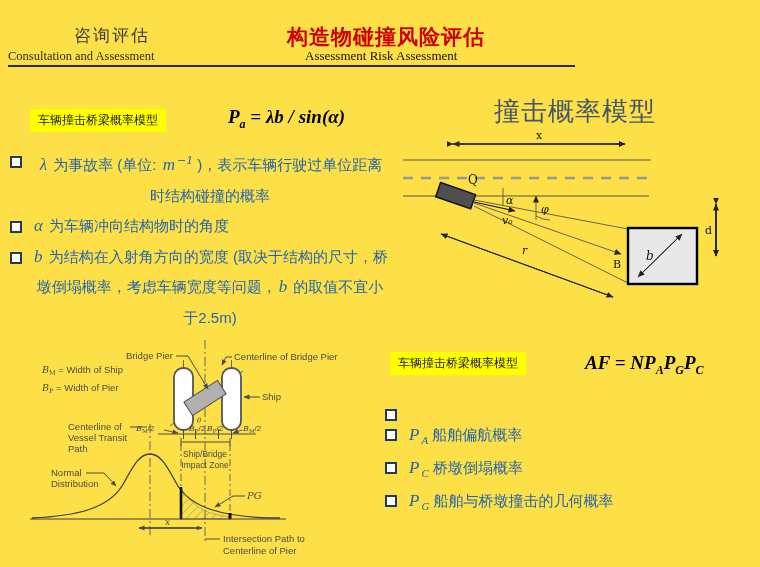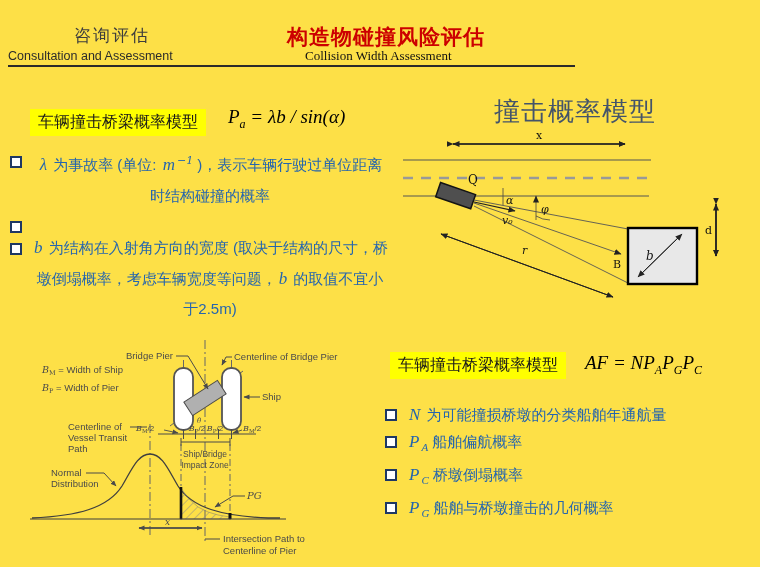--- a/index.html
+++ b/index.html
@@ -1,35 +1,35 @@
 <!DOCTYPE html>
 <html><head>
 <meta charset="utf-8">
 <style>
   html,body{margin:0;padding:0;background:#fff;}
   #slide{position:relative;width:760px;height:567px;background:#fde047;overflow:hidden;
          font-family:"Liberation Sans","DejaVu Sans",sans-serif;}
 
   
   .h-left-title{position:absolute;left:74px;top:24px;font-size:17px;color:#3d3d3d;letter-spacing:2px;}
-  .h-left-sub{position:absolute;left:8px;top:49px;font-family:Liberation Sans, sans-serif;
+  .h-left-sub{position:absolute;left:8px;top:49px;font-family:Liberation Serif, serif;
               font-size:12.5px;color:#2b2b2b;}
   .h-center-title{position:absolute;left:287px;top:23px;font-size:21px;font-weight:bold;color:#cc0000;letter-spacing:1px;}
   .h-center-sub{position:absolute;left:305px;top:48px;font-family:"Liberation Serif","DejaVu Serif",serif;
                 font-size:13px;color:#111;}
   .h-rule{position:absolute;left:8px;top:65px;width:567px;height:0;border-top:2px solid #2a2a2a;}
 
   
-  .tag{position:absolute;background:#ffff00;color:#1a1a1a;font-size:16px;padding:3px 8px;white-space:nowrap;}
+  .tag{position:absolute;background:#ffff00;color:#1a1a1a;font-size:12px;padding:3px 8px;white-space:nowrap;}
   .tag-left{left:30px;top:109px;}
   .tag-right{left:390px;top:352px;}
 
   
   .formula{position:absolute;font-family:"Liberation Serif","DejaVu Serif",serif;font-style:italic;
-           color:#000;font-size:19px;white-space:nowrap;}
+           color:#000;font-size:19px;white-space:nowrap;font-weight:bold;}
   .formula sub{font-size:12px;}
   .f-left{left:228px;top:106px;}
   .f-right{left:585px;top:352px;}
 
   
   .blist{position:absolute;}
   .blist-left{left:10px;top:146px;width:378px;}
   .blist-right{left:385px;top:401px;width:372px;}
   .bitem{display:flex;text-align:center;}
   .bsq{flex:none;width:8px;height:8px;border:2.5px solid #1f3864;background:#fff;margin-right:10px;}
@@ -53,33 +53,34 @@
   .ser{font-family:"DejaVu Serif","Liberation Serif",serif;}
 </style>
 </head>
 <body>
 
 <div id="slide">
 
   <div class="h-left-title">咨询评估</div>
   <div class="h-left-sub">Consultation and Assessment</div>
   <div class="h-center-title">构造物碰撞风险评估</div>
-  <div class="h-center-sub">Collision Width Assessment</div>
+  <div class="h-center-sub">Assessment Risk Assessment</div>
   <div class="h-rule"></div>
 
   <div class="tag tag-left">车辆撞击桥梁概率模型</div>
   <div class="formula f-left"><span>P</span><sub>a</sub><span> = λb / sin(α)</span></div>
 
   <div class="blist blist-left">
     <div class="bitem">
       <span class="bsq"></span>
       <div class="btext"><span class="mi">λ</span><span> 为事故率 (单位: </span><span class="mi">m</span><sup>−1</sup><span> )，表示车辆行驶过单位距离时结构碰撞的概率</span></div>
     </div>
     <div class="bitem">
       <span class="bsq"></span>
+      <div class="btext"><span class="mi">α</span><span> 为车辆冲向结构物时的角度</span></div>
     </div>
     <div class="bitem">
       <span class="bsq"></span>
       <div class="btext"><span class="mi">b</span><span> 为结构在入射角方向的宽度 (取决于结构的尺寸，桥墩倒塌概率，考虑车辆宽度等问题，</span><span class="mi">b</span><span> 的取值不宜小于2.5m)</span></div>
     </div>
   </div>
 
   <div class="d-title">撞击概率模型</div>
 
   <svg class="svgbox" style="left:395px;top:130px;" width="365" height="185" viewBox="0 0 365 185">
@@ -214,21 +215,20 @@
     <text x="205" y="204" font-size="9.5" fill="#4a4a4a">Intersection Path to</text>
     <text x="205" y="216" font-size="9.5" fill="#4a4a4a">Centerline of Pier</text>
   </svg>
 
   <div class="tag tag-right">车辆撞击桥梁概率模型</div>
   <div class="formula f-right"><span>AF</span><span> = </span><span>NP</span><sub>A</sub><span>P</span><sub>G</sub><span>P</span><sub>C</sub></div>
 
   <div class="blist blist-right">
     <div class="bitem">
       <span class="bsq"></span>
-      <div class="btext"><span class="mi">N</span><span> 为可能撞损桥墩的分类船舶年通航量</span></div>
     </div>
     <div class="bitem">
       <span class="bsq"></span>
       <div class="btext"><span class="mi">P</span><sub>A</sub><span> 船舶偏航概率</span></div>
     </div>
     <div class="bitem">
       <span class="bsq"></span>
       <div class="btext"><span class="mi">P</span><sub>C</sub><span> 桥墩倒塌概率</span></div>
     </div>
     <div class="bitem">

